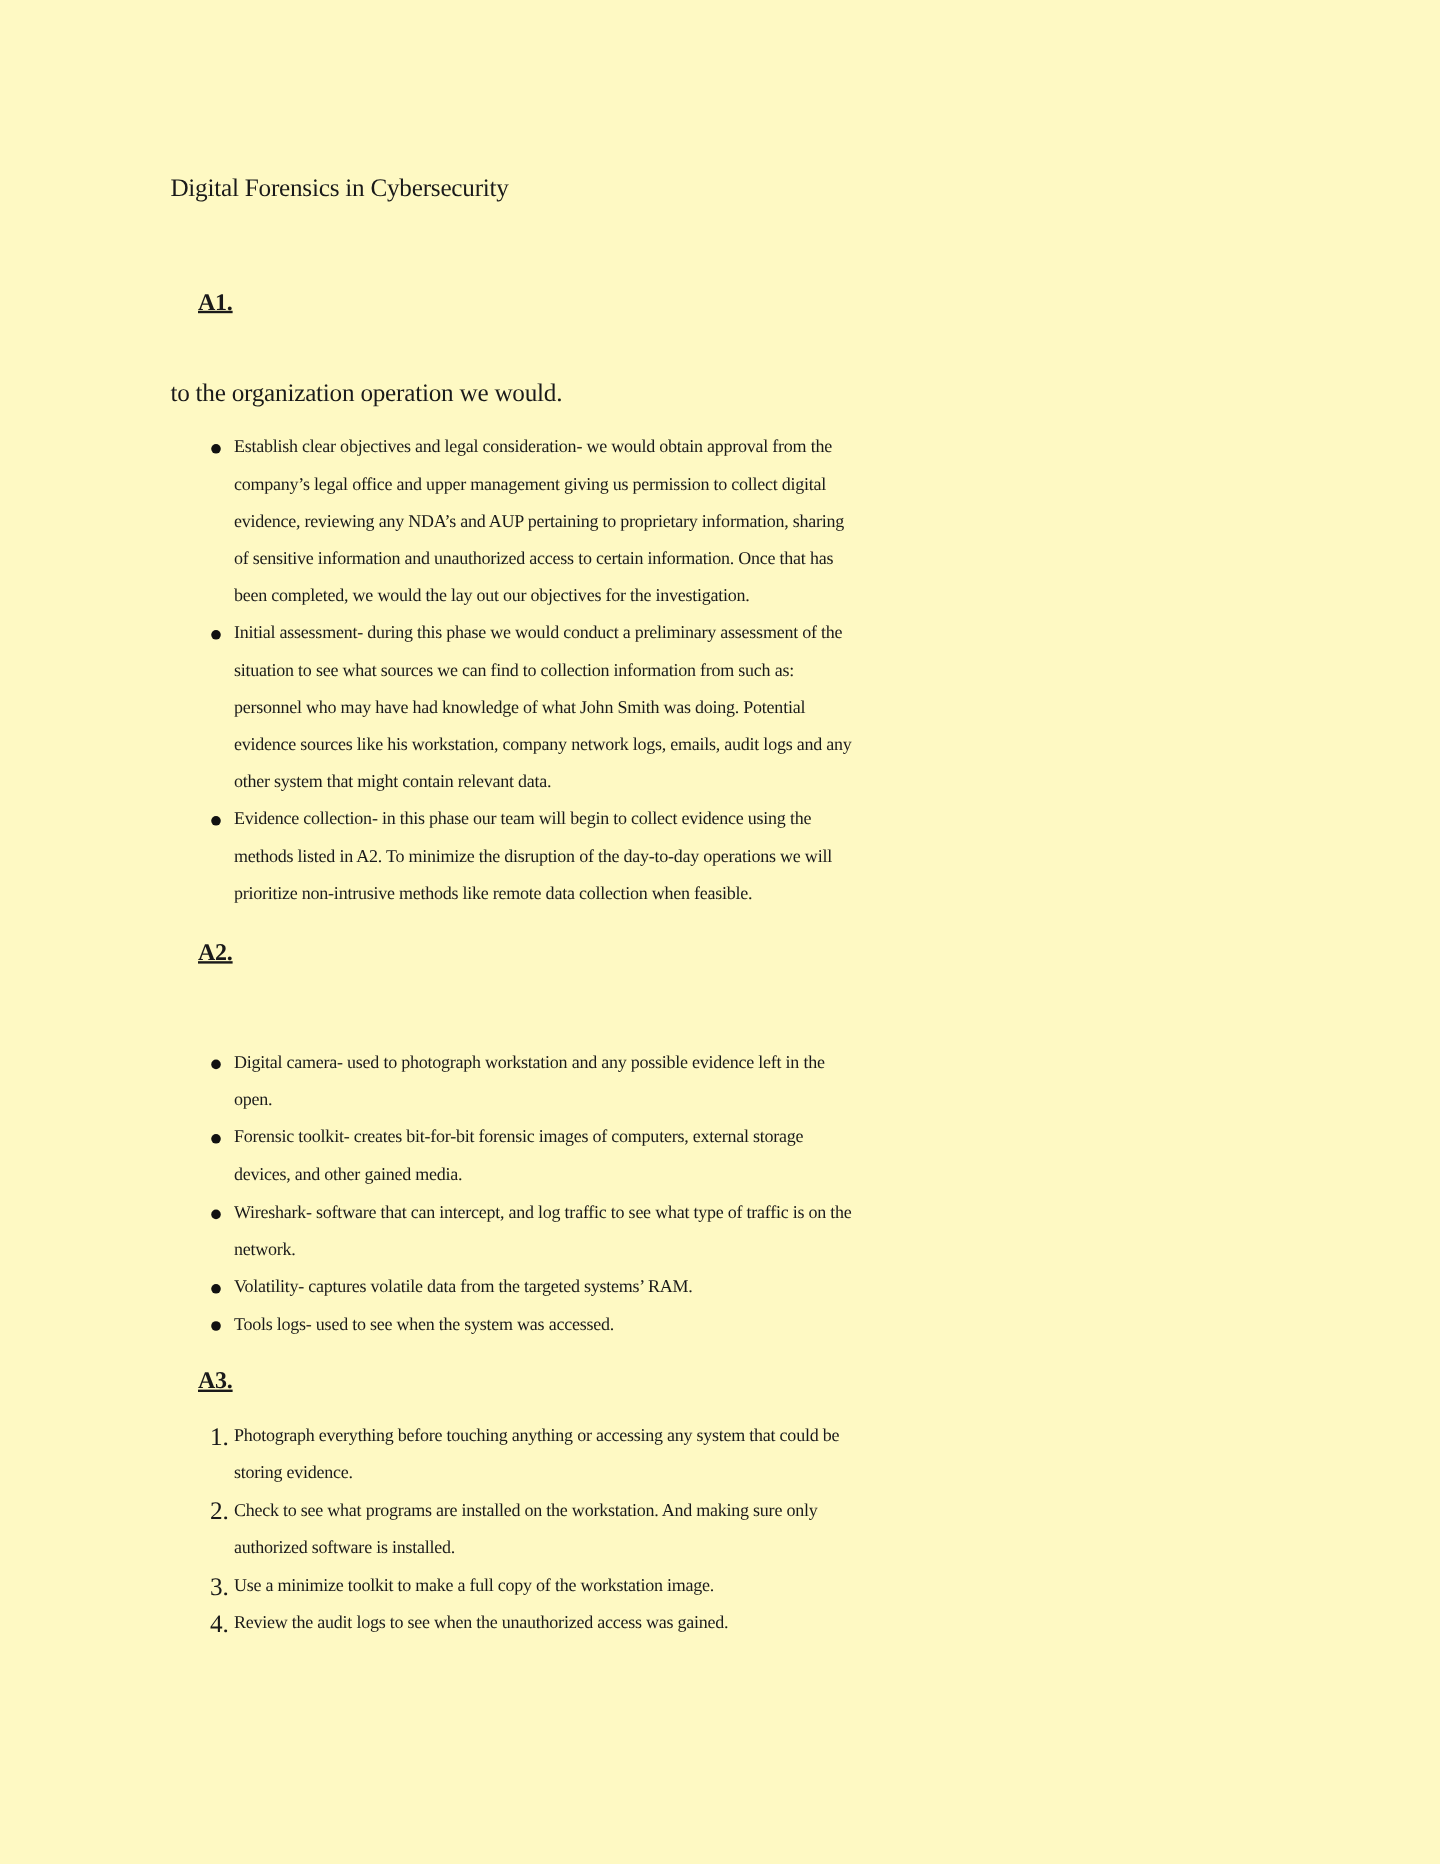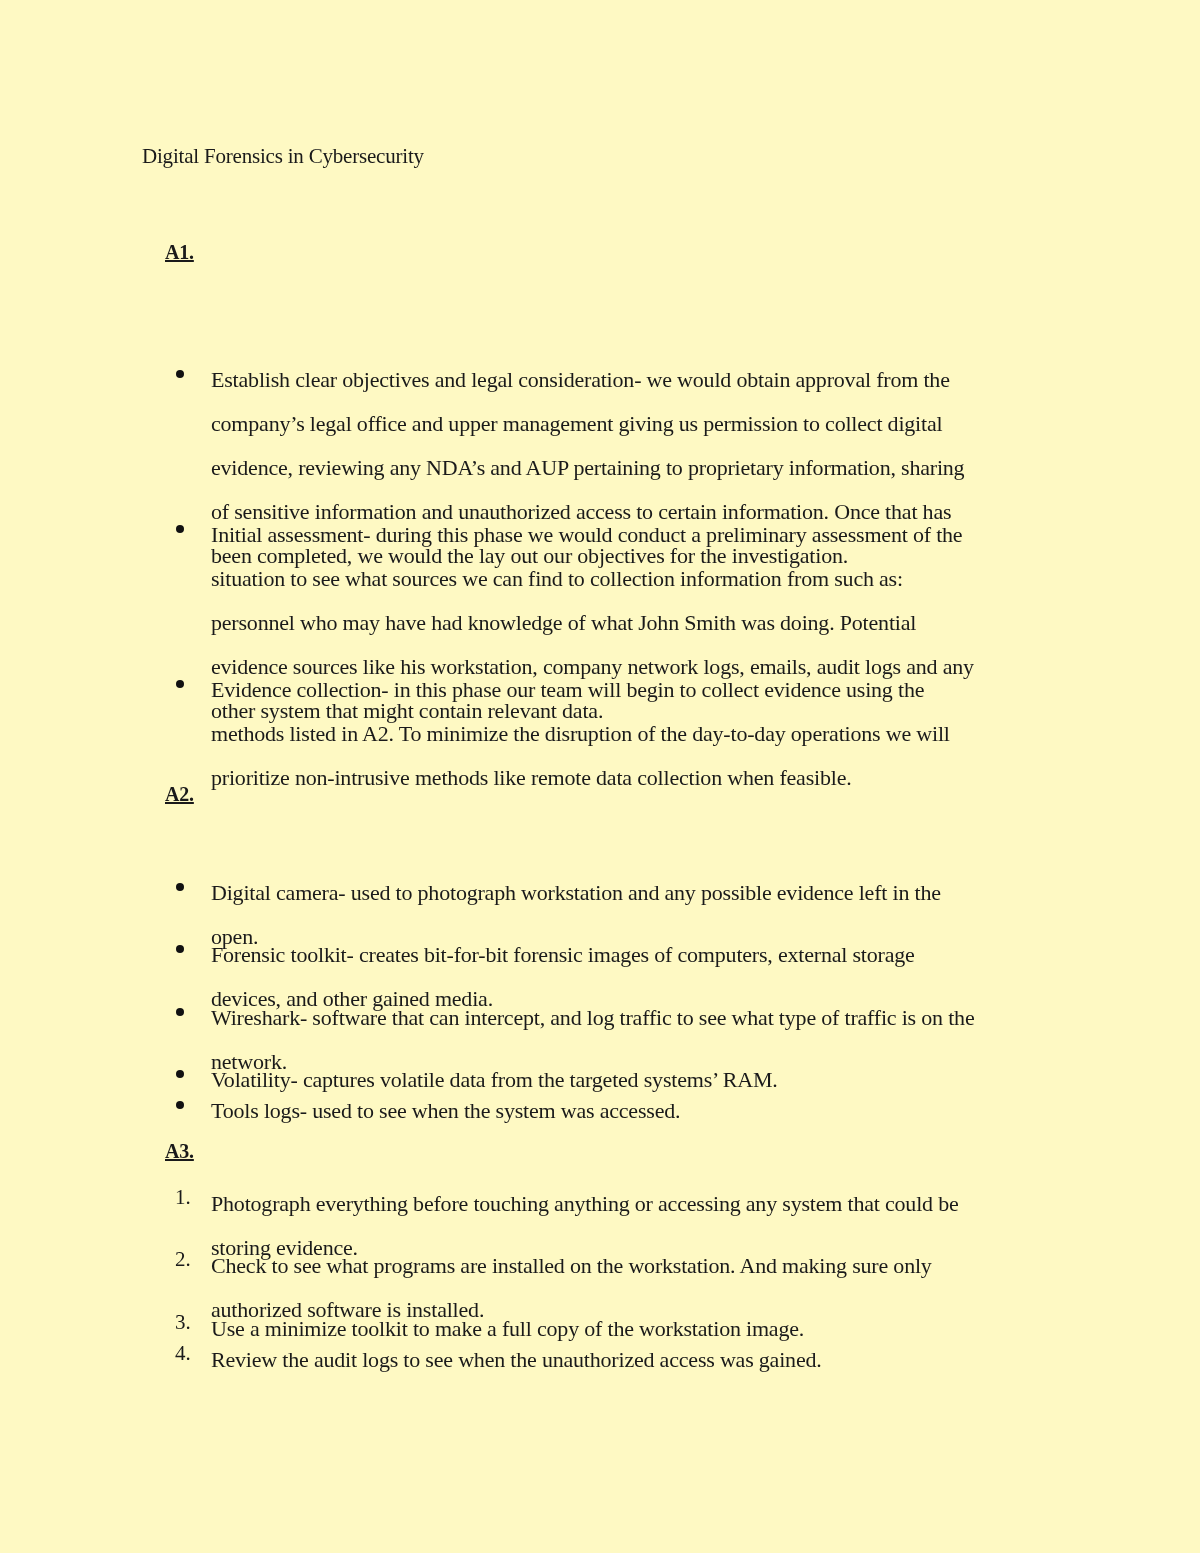--- a/index.html
+++ b/index.html
@@ -6,30 +6,31 @@
   body { width: 1200px; height: 1553px; position: relative; overflow: hidden;
          font-family: "Liberation Serif", "DejaVu Serif", serif; color: #1a1a1a; }
   .page { position: absolute; left: 0; top: 0; width: 1200px; height: 1553px; background: #fef9c3; }
   .line { position: absolute; font-size: 21px; line-height: 31px; white-space: nowrap; letter-spacing: -0.2px; }
   .title { left: 142px; top: 141px; }
   .heading { left: 142px; font-weight: bold; text-decoration: underline; font-size: 20px; margin-left: 23px; }
   .para { left: 142px; }
   .item { position: absolute; left: 142px; width: 920px; }
   .bullet-dot { position: absolute; left: 34px; top: 12px; width: 8px; height: 8px; border-radius: 50%; background: #111; }
   .num { position: absolute; left: 33px; top: 0; font-size: 21px; line-height: 31px; }
-  .item-text { position: absolute; left: 69px; top: 0; font-size: 22px; line-height: 44px; white-space: pre; letter-spacing: -0.2px; }
+  .item-text { position: absolute; left: 53px; top: 0; font-size: 15px; line-height: 31px; white-space: pre; letter-spacing: -0.2px; }
 </style>
 </head>
 <body>
 
 <div class="page">
 
   <div class="line title">Digital Forensics in Cybersecurity</div>
 
   <div class="line heading" style="top:237px;">A1.</div>
+  <div class="line para" style="top:312px;">to the organization operation we would.</div>
 
   <div class="item" style="top:358px;">
     <span class="bullet-dot"></span>
     <span class="item-text">Establish clear objectives and legal consideration- we would obtain approval from the
 company’s legal office and upper management giving us permission to collect digital
 evidence, reviewing any NDA’s and AUP pertaining to proprietary information, sharing
 of sensitive information and unauthorized access to certain information. Once that has
 been completed, we would the lay out our objectives for the investigation.</span>
   </div>
   <div class="item" style="top:513px;">

